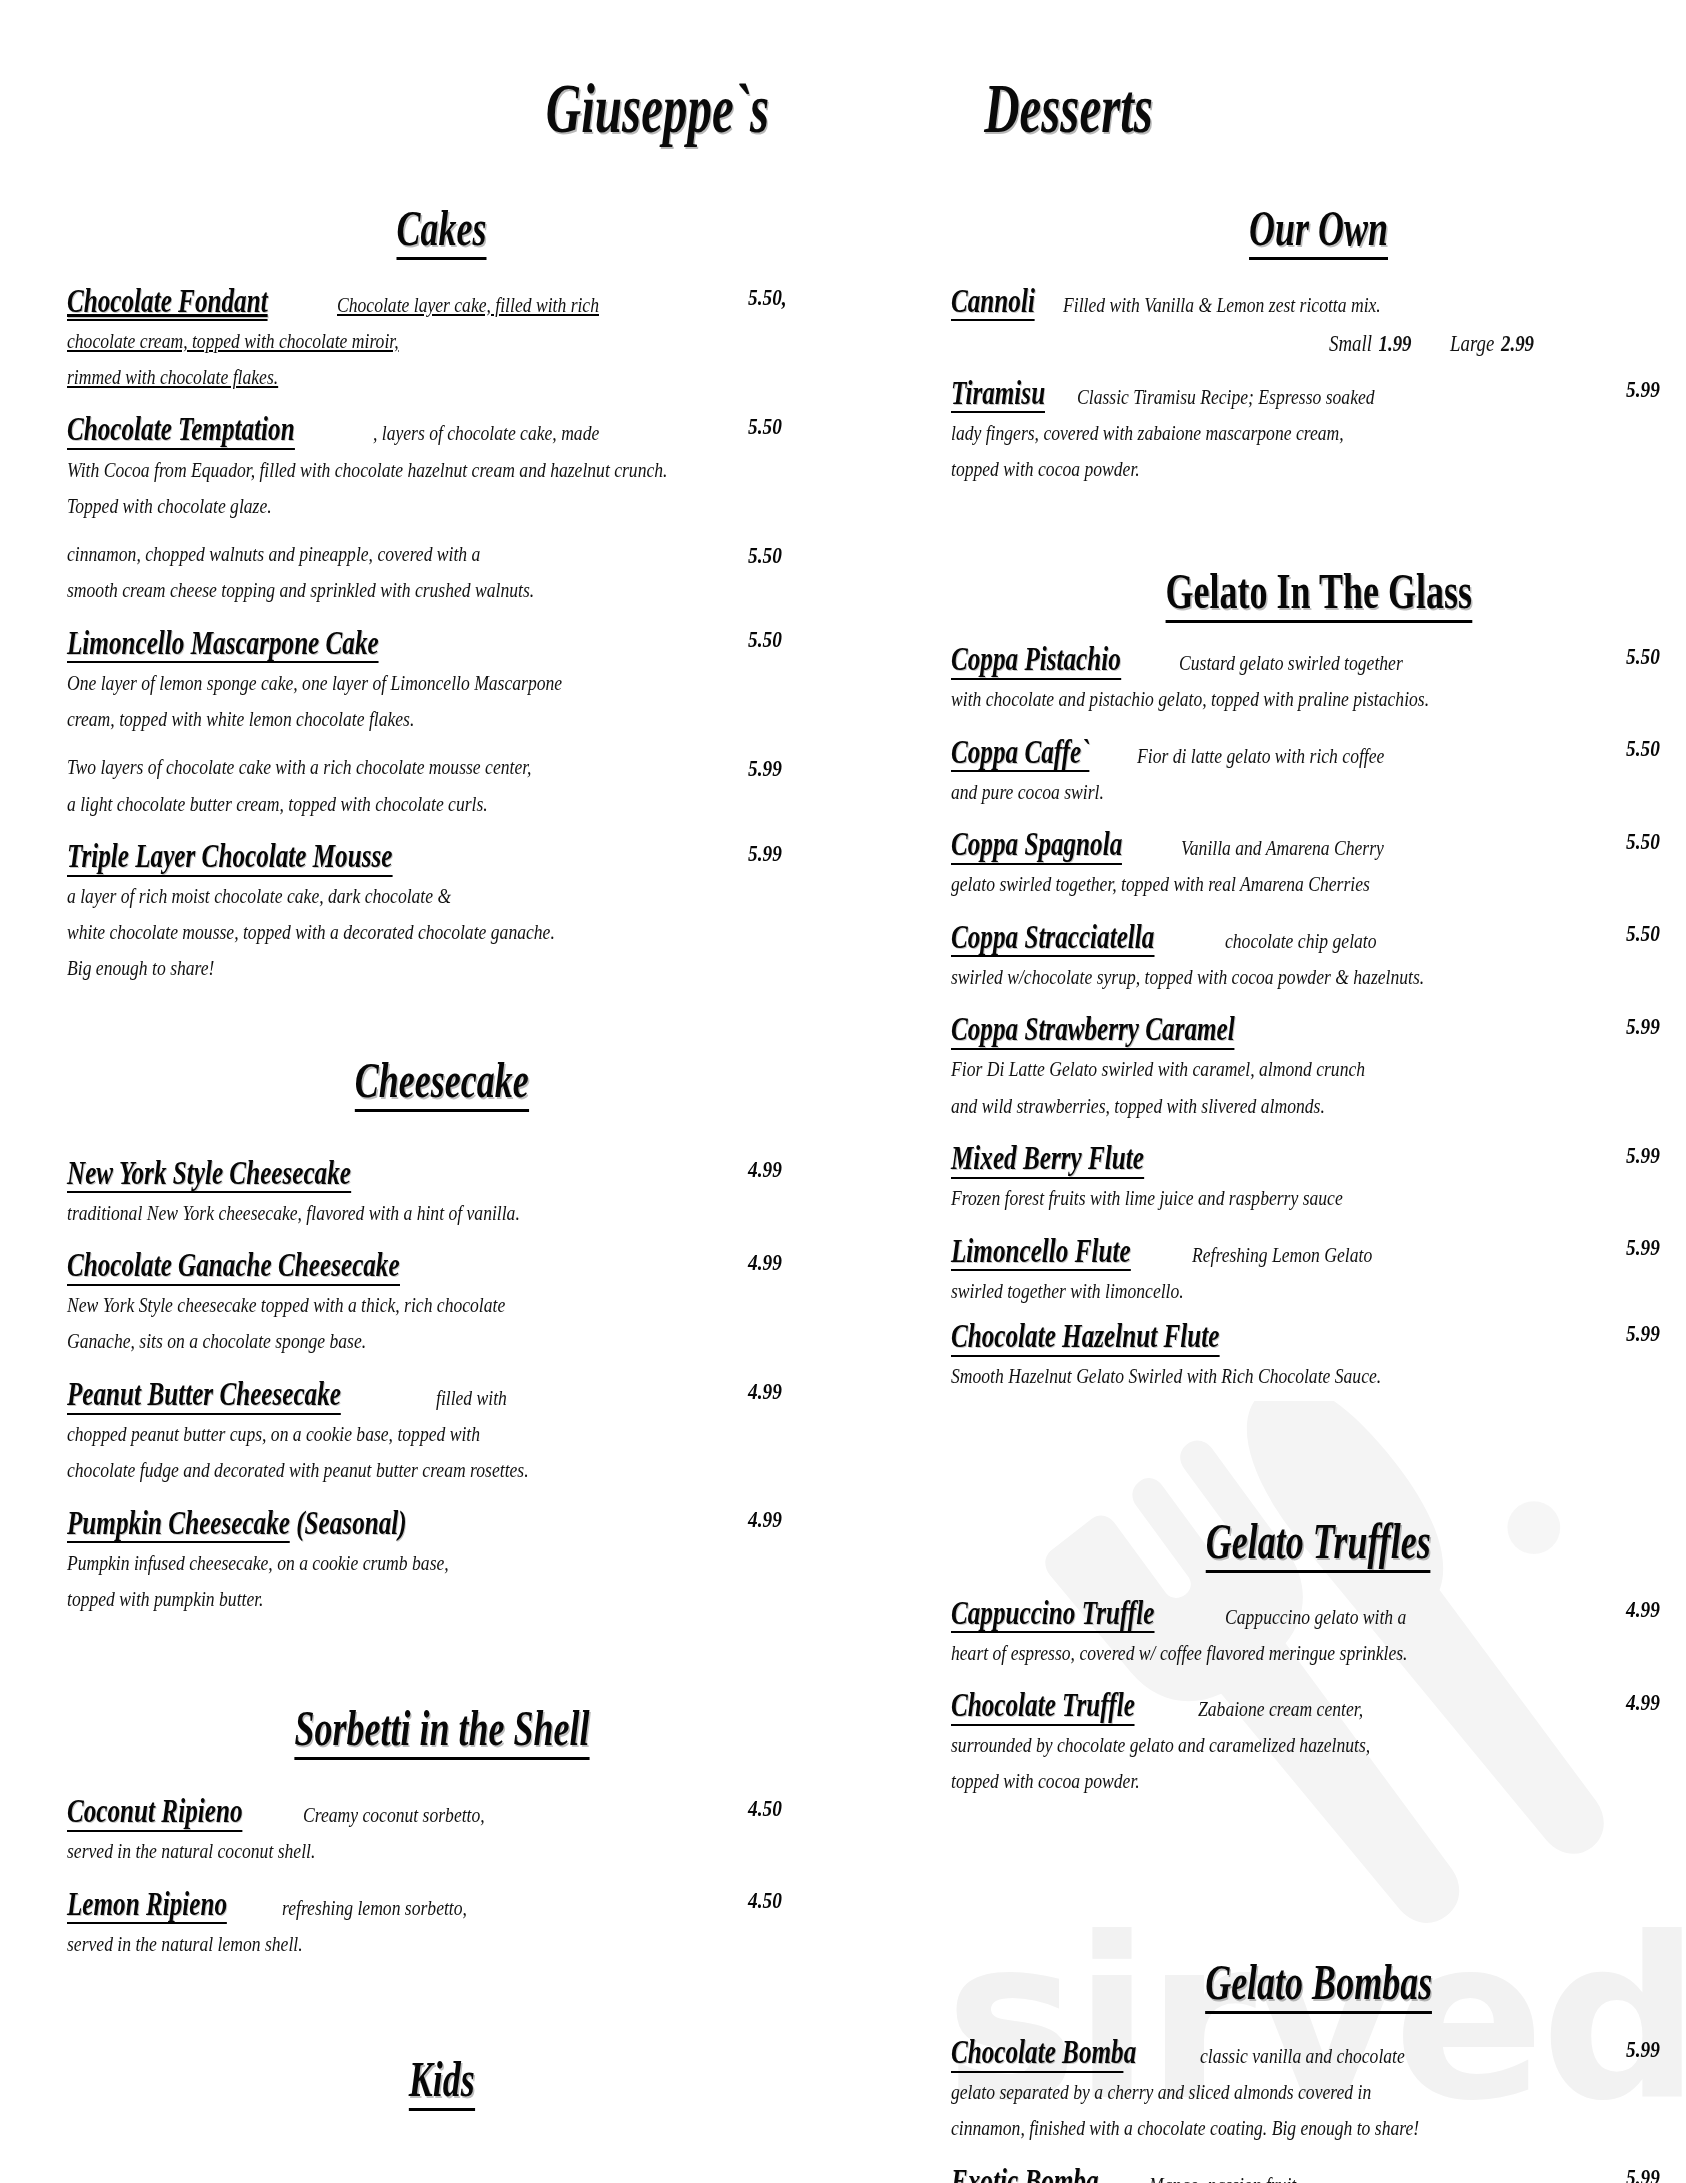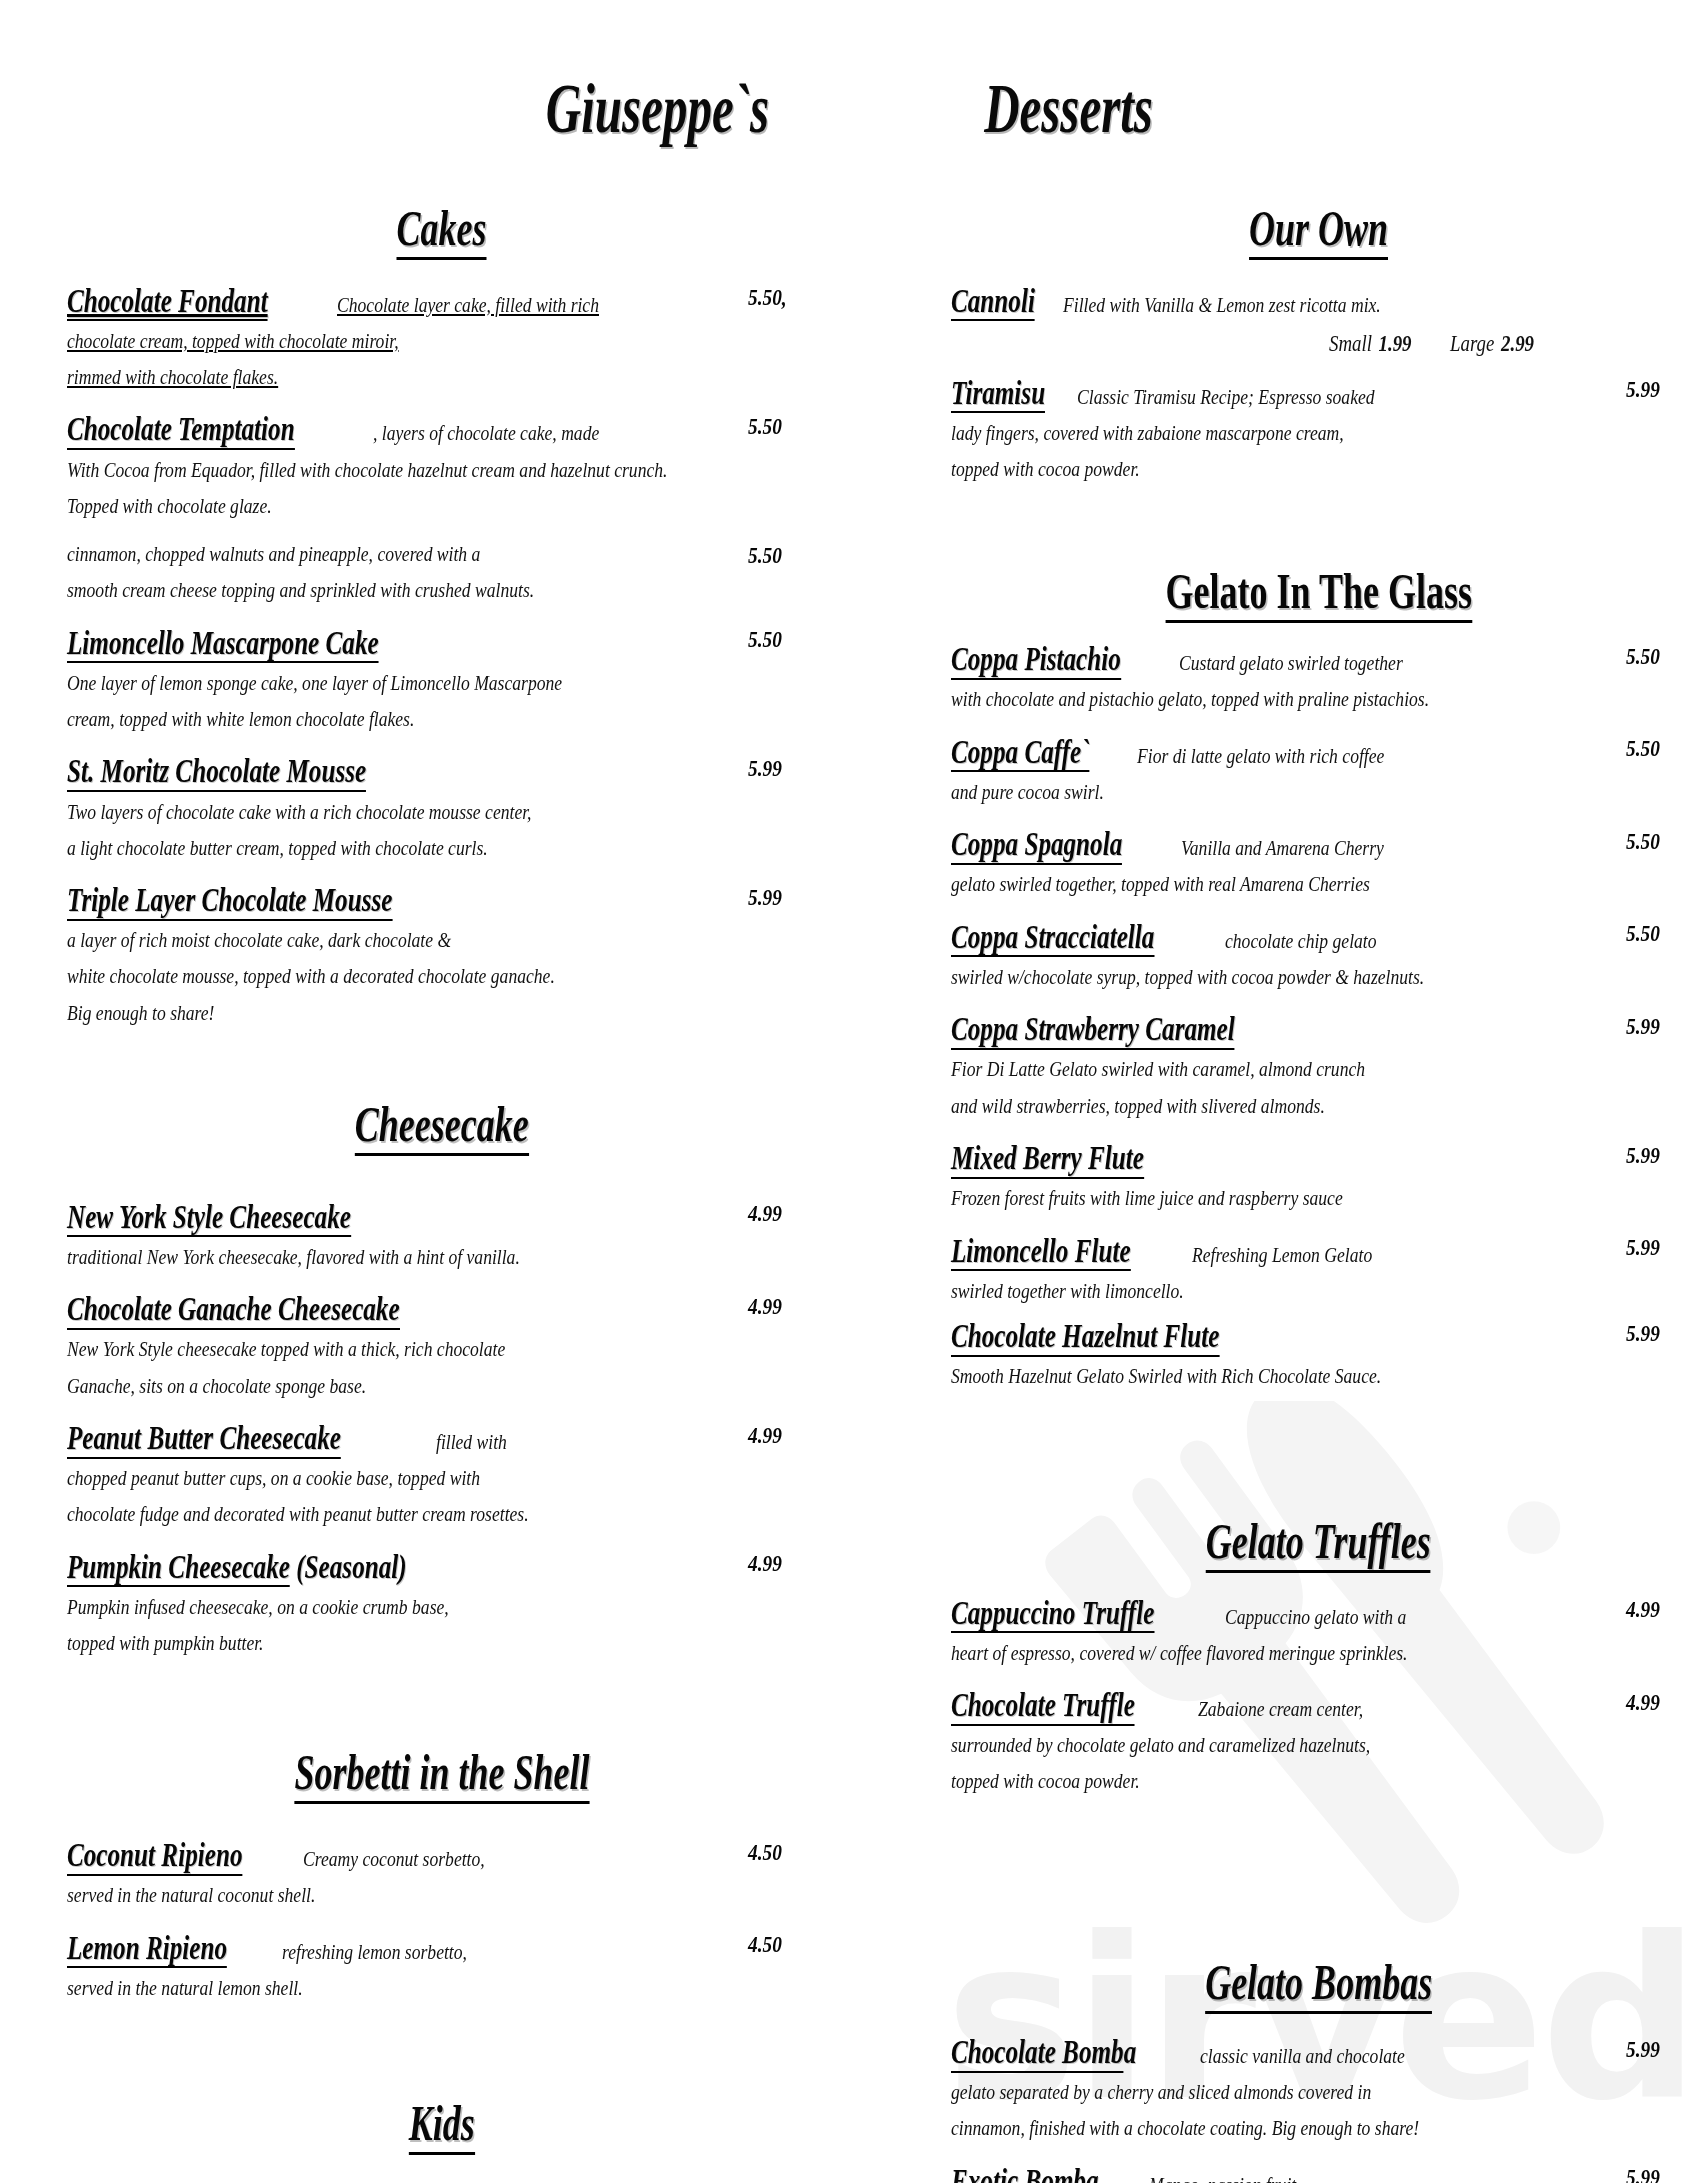--- a/index.html
+++ b/index.html
@@ -179,23 +179,20 @@
         </div>
         <div class="item" style="margin-bottom: 15px;">
           <div class="line">
             <span class="nm"><span class="u">Limoncello Mascarpone Cake</span></span>
           </div>
           <div class="price" style="top: 6.7px;">5.50</div>
           <div class="desc">One layer of lemon sponge cake, one layer of Limoncello Mascarpone</div>
           <div class="desc">cream, topped with white lemon chocolate flakes.</div>
         </div>
         <div class="item" style="margin-bottom: 15px;">
-          <div class="line">
-            <span class="nm"><span class="u">St. Moritz Chocolate Mousse</span></span>
-          </div>
           <div class="price" style="top: 6.7px;">5.99</div>
           <div class="desc">Two layers of chocolate cake with a rich chocolate mousse center,</div>
           <div class="desc">a light chocolate butter cream, topped with chocolate curls.</div>
         </div>
         <div class="item" style="margin-bottom: 15px;">
           <div class="line">
             <span class="nm"><span class="u">Triple Layer Chocolate Mousse</span></span>
           </div>
           <div class="price" style="top: 6.7px;">5.99</div>
           <div class="desc">a layer of rich moist chocolate cake, dark chocolate &amp;</div>

